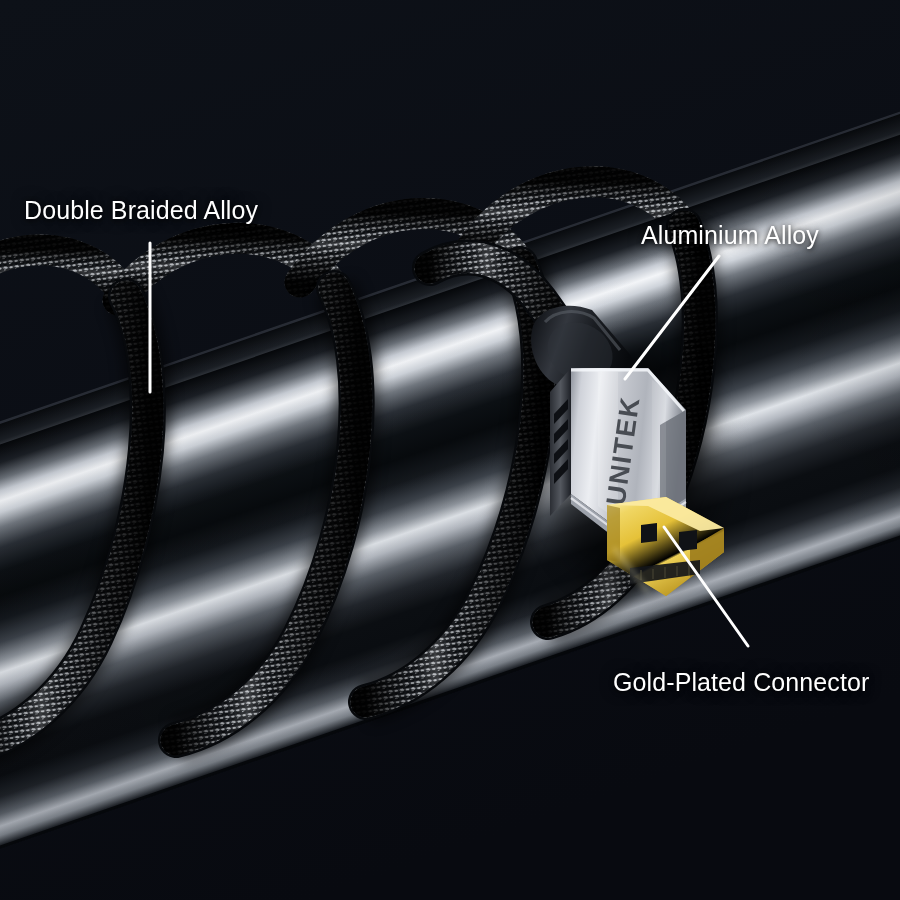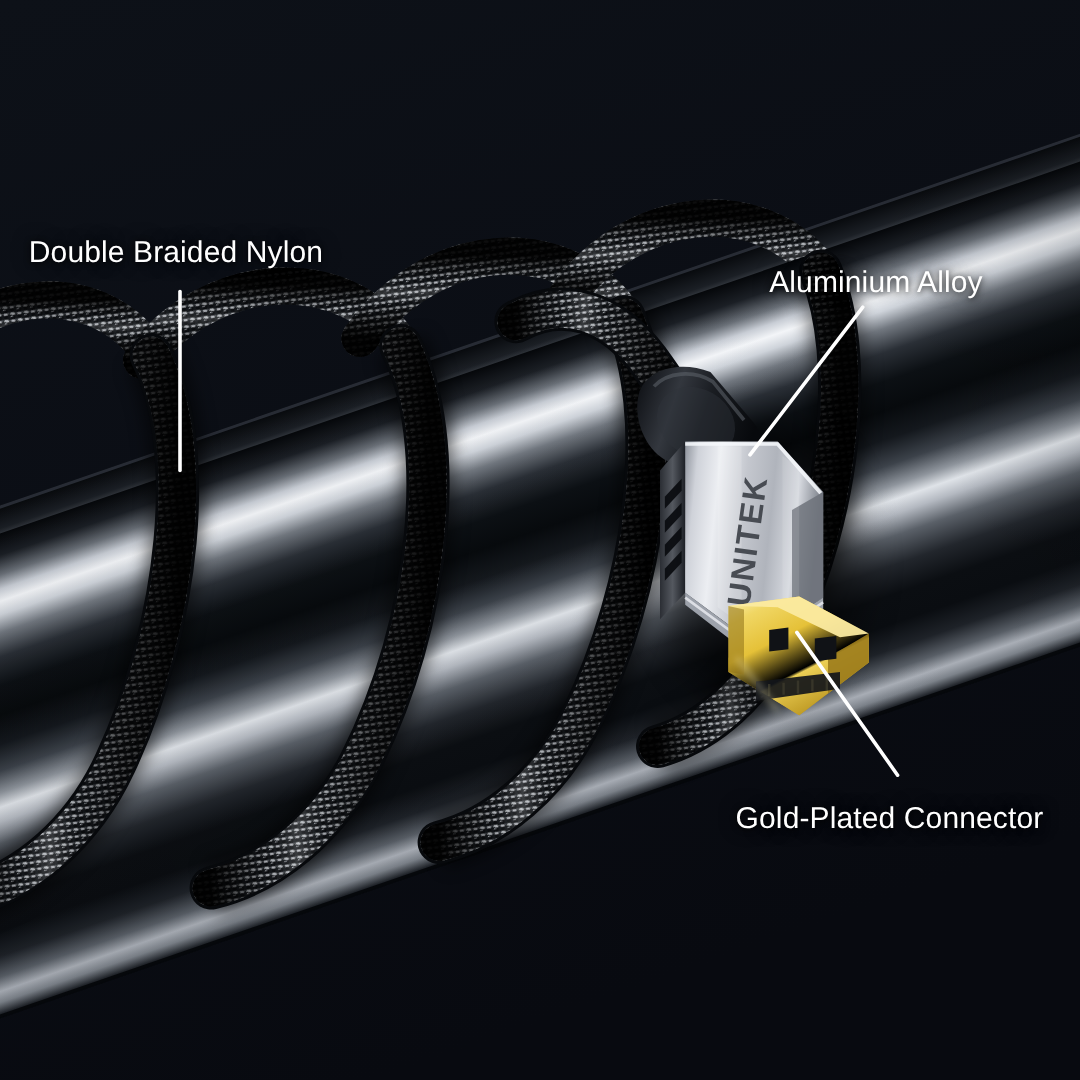--- a/index.html
+++ b/index.html
@@ -312,19 +312,19 @@
 
       <g class="noclick">
         <line id="leader-braid" stroke="#ffffff" stroke-width="3" stroke-linecap="round" x1="150" y1="243" x2="150" y2="392"></line>
         <line id="leader-alloy" stroke="#ffffff" stroke-width="3" stroke-linecap="round" x1="719" y1="256" x2="625" y2="379"></line>
         <line id="leader-gold" stroke="#ffffff" stroke-width="3" stroke-linecap="round" x1="664" y1="527" x2="748" y2="646"></line>
       </g>
 
     </g>
   </svg>
 
-  <div id="label-braid" class="callout-label" style="left: 24px; top: 196px; font-size: 25px; color: rgb(255, 255, 255);">Double Braided Nylon</div>
+  <div id="label-braid" class="callout-label" style="left: 24px; top: 196px; font-size: 25px; color: rgb(255, 255, 255);">Double Braided Alloy</div>
 
   <div id="label-alloy" class="callout-label" style="left: 622px; top: 221px; font-size: 25px; color: rgb(255, 255, 255);">Aluminium Alloy</div>
 
   <div id="label-gold" class="callout-label" style="left: 613px; top: 653px; font-size: 25px; color: rgb(255, 255, 255);">Gold-Plated Connector</div>
 
 </div>
 
 </body></html>

